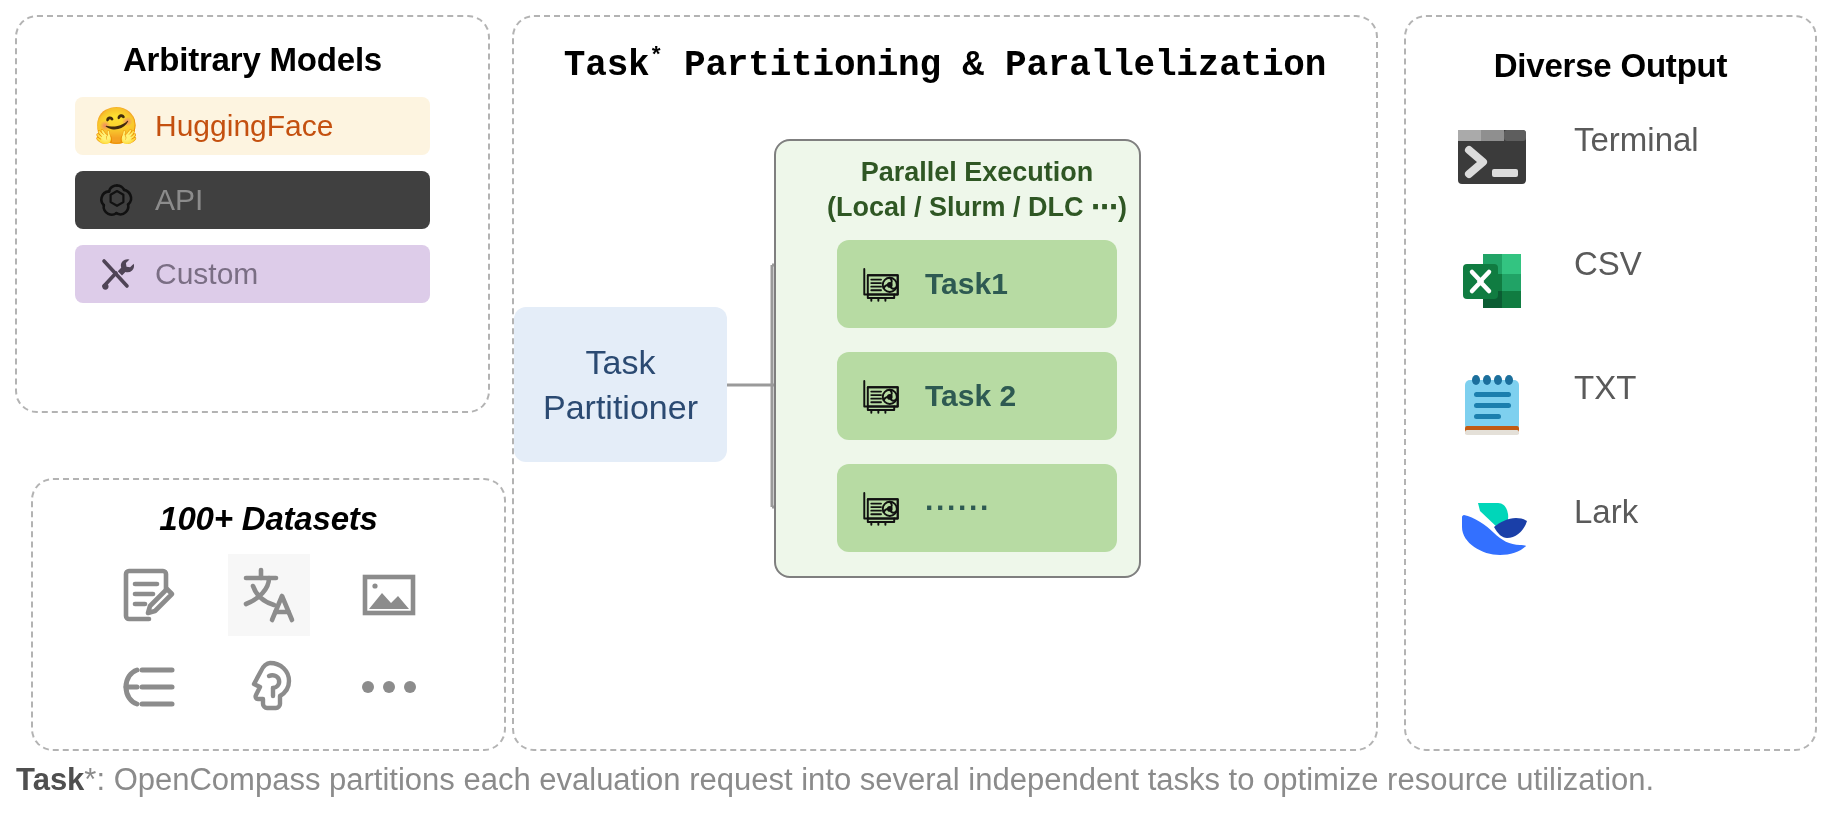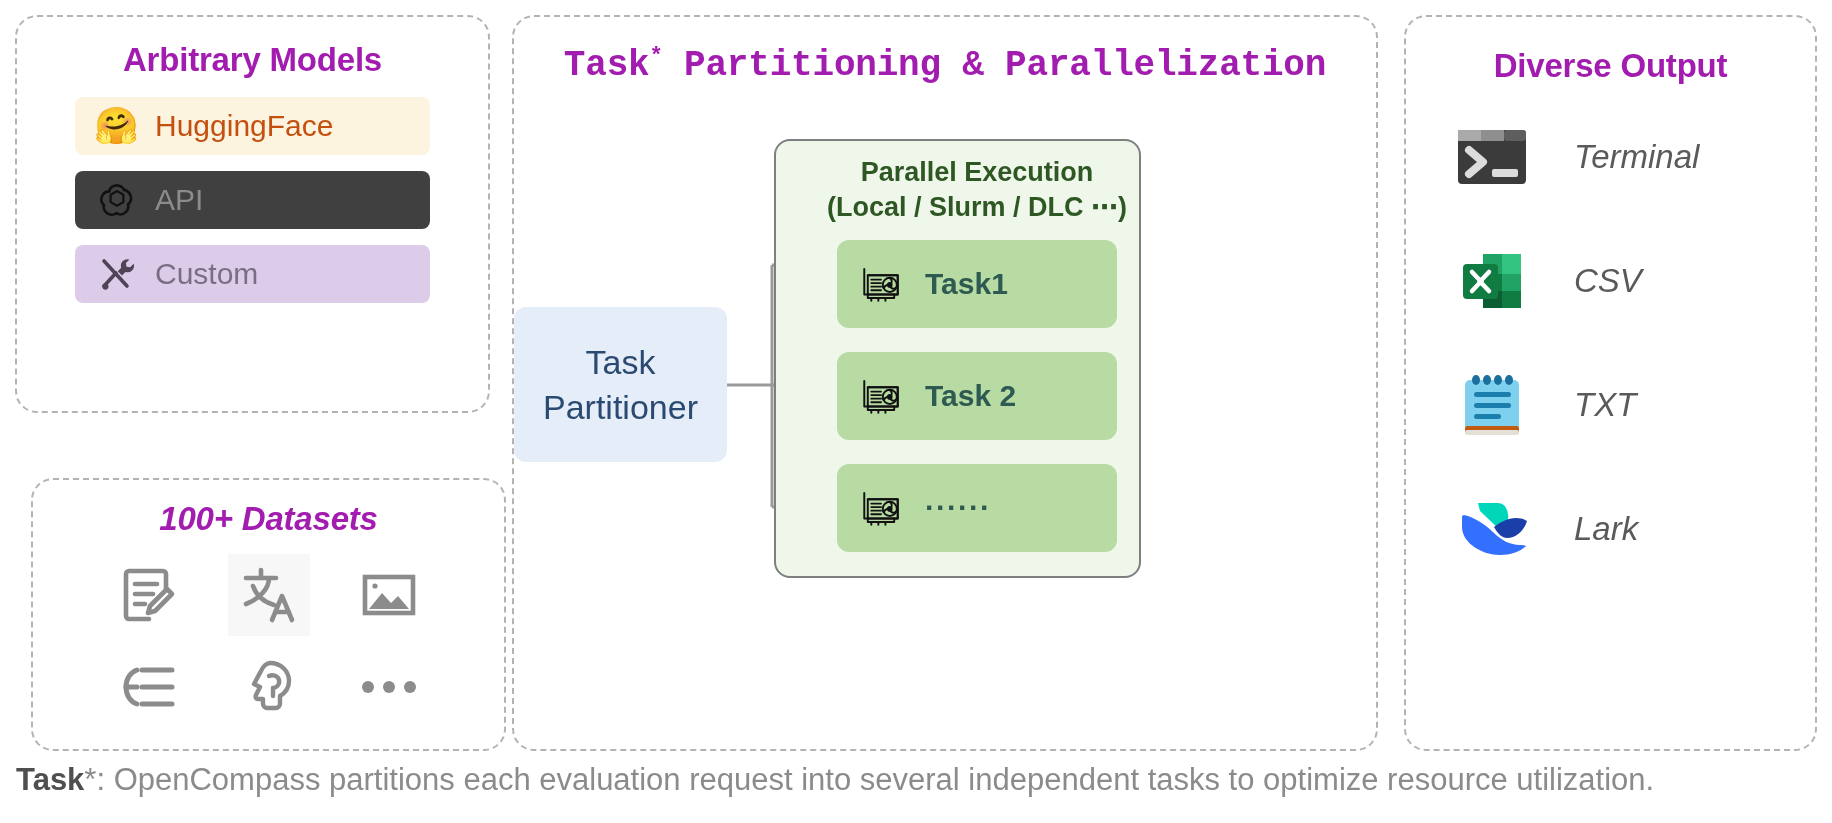--- a/index.html
+++ b/index.html
@@ -19,21 +19,21 @@
     background: #ffffff;
   }
   #panel-models    { left: 15px;  top: 15px;  width: 475px; height: 398px; }
   #panel-datasets  { left: 31px;  top: 478px; width: 475px; height: 273px; font-style: italic; }
   #panel-central   { left: 512px; top: 15px;  width: 866px; height: 736px; }
   #panel-output    { left: 1404px;top: 15px;  width: 413px; height: 736px; }
 
   .panel-title {
     text-align: center;
     font-weight: bold;
-    color: #a21caf;
+    color: #000000;
     letter-spacing: -0.2px;
   }
   #panel-models .panel-title   { font-size: 33px; margin-top: 24px; }
   #panel-datasets .panel-title { font-size: 33px; margin-top: 20px; }
   #panel-output .panel-title   { font-size: 33px; margin-top: 30px; }
   #panel-central .panel-title  { font-size: 36px; margin-top: 28px; font-family: Liberation Mono, monospace; }
   .sup-star { font-size: 0.62em; vertical-align: super; line-height: 0; }
 
   
   .model-list { margin: 18px 58px 0 58px; display: flex; flex-direction: column; gap: 16px; }
@@ -82,21 +82,21 @@
   .task-list { margin: 16px 22px 0 22px; display: flex; flex-direction: column; gap: 24px; }
   .task-card {
     height: 88px; background: #b7dba3; border-radius: 12px;
     display: flex; align-items: center; gap: 22px; padding-left: 22px; text-align: right;
   }
   .task-label { font-size: 30px; font-weight: bold; color: #2e5a52; }
   .task-label.dots { letter-spacing: 1px; }
 
   
   .out-list { margin: 36px 0 0 0; display: flex; flex-direction: column; gap: 52px; }
-  .out-row { display: flex; align-items: center; padding-left: 50px; gap: 46px; font-style: italic; }
+  .out-row { display: flex; padding-left: 50px; gap: 46px; }
   .out-ico { width: 72px; height: 72px; flex: none; display: flex; align-items: center; justify-content: center; }
   .out-label { font-size: 33px; color: #5a5a5a; }
 
   
   #caption {
     position: absolute; left: 16px; top: 762px; width: 1810px;
     font-size: 31px; color: #8b8b8b; white-space: nowrap;
   }
   #caption b { color: #4f4f4f; font-weight: bold; }
 </style>

